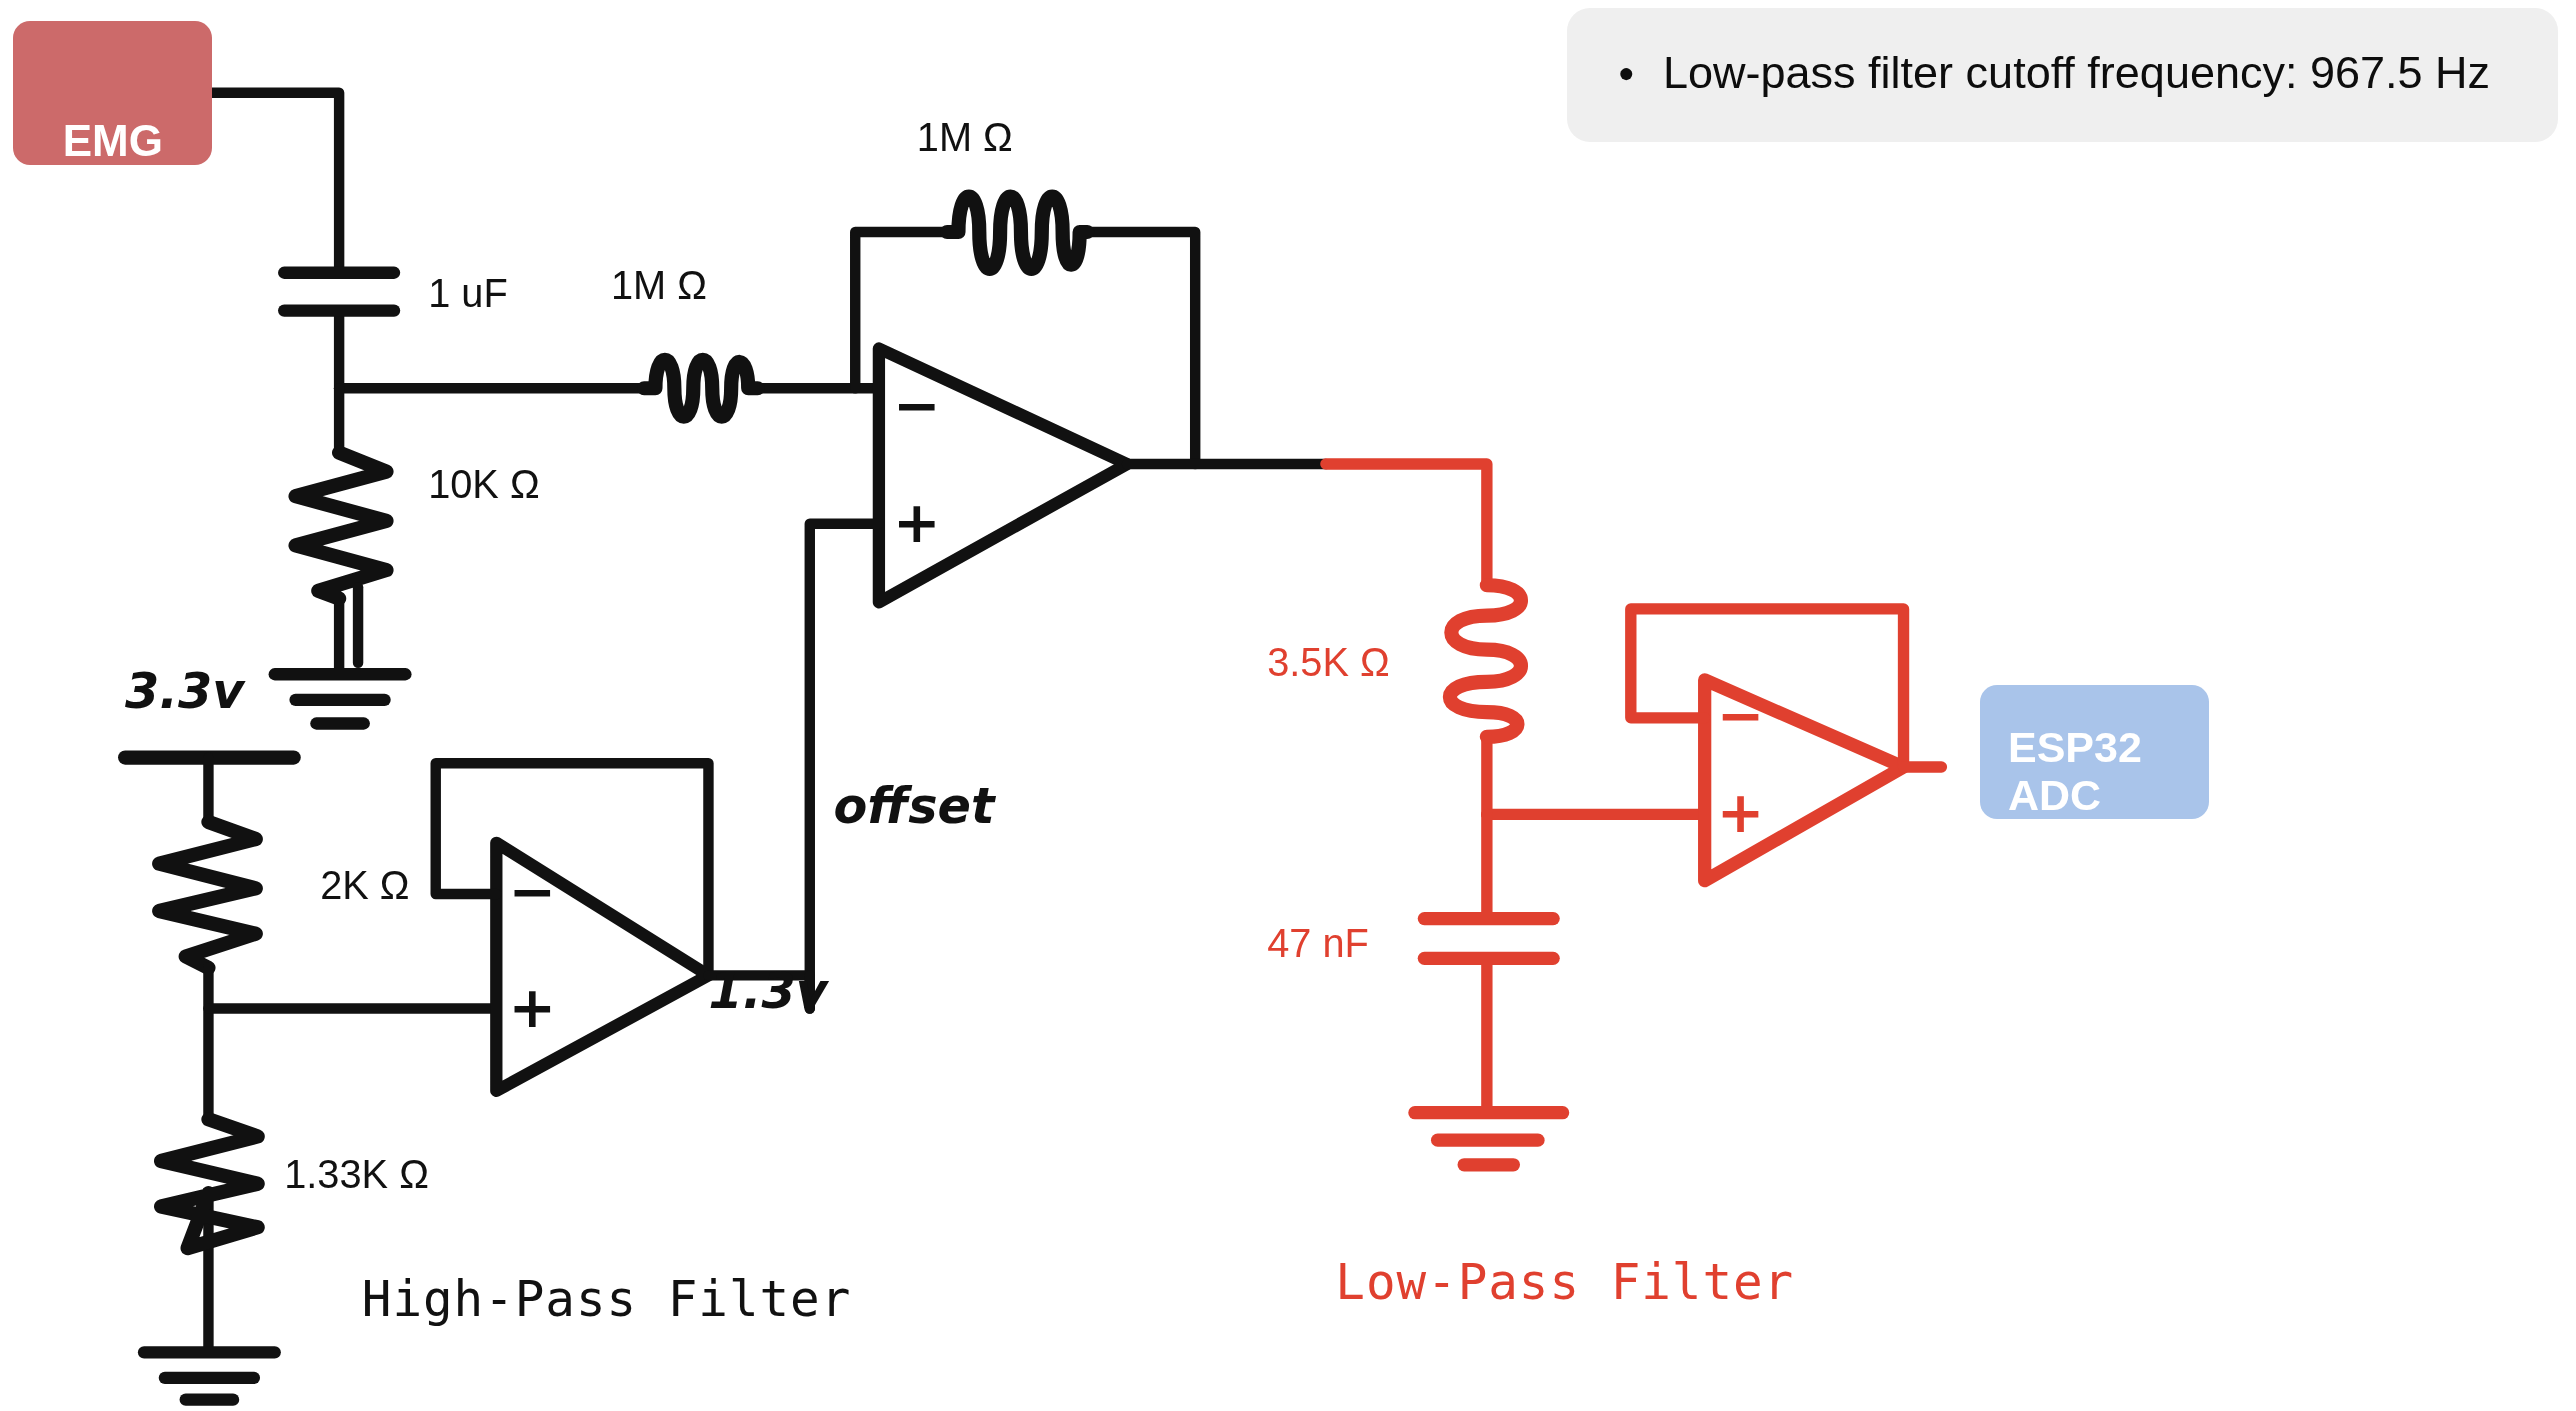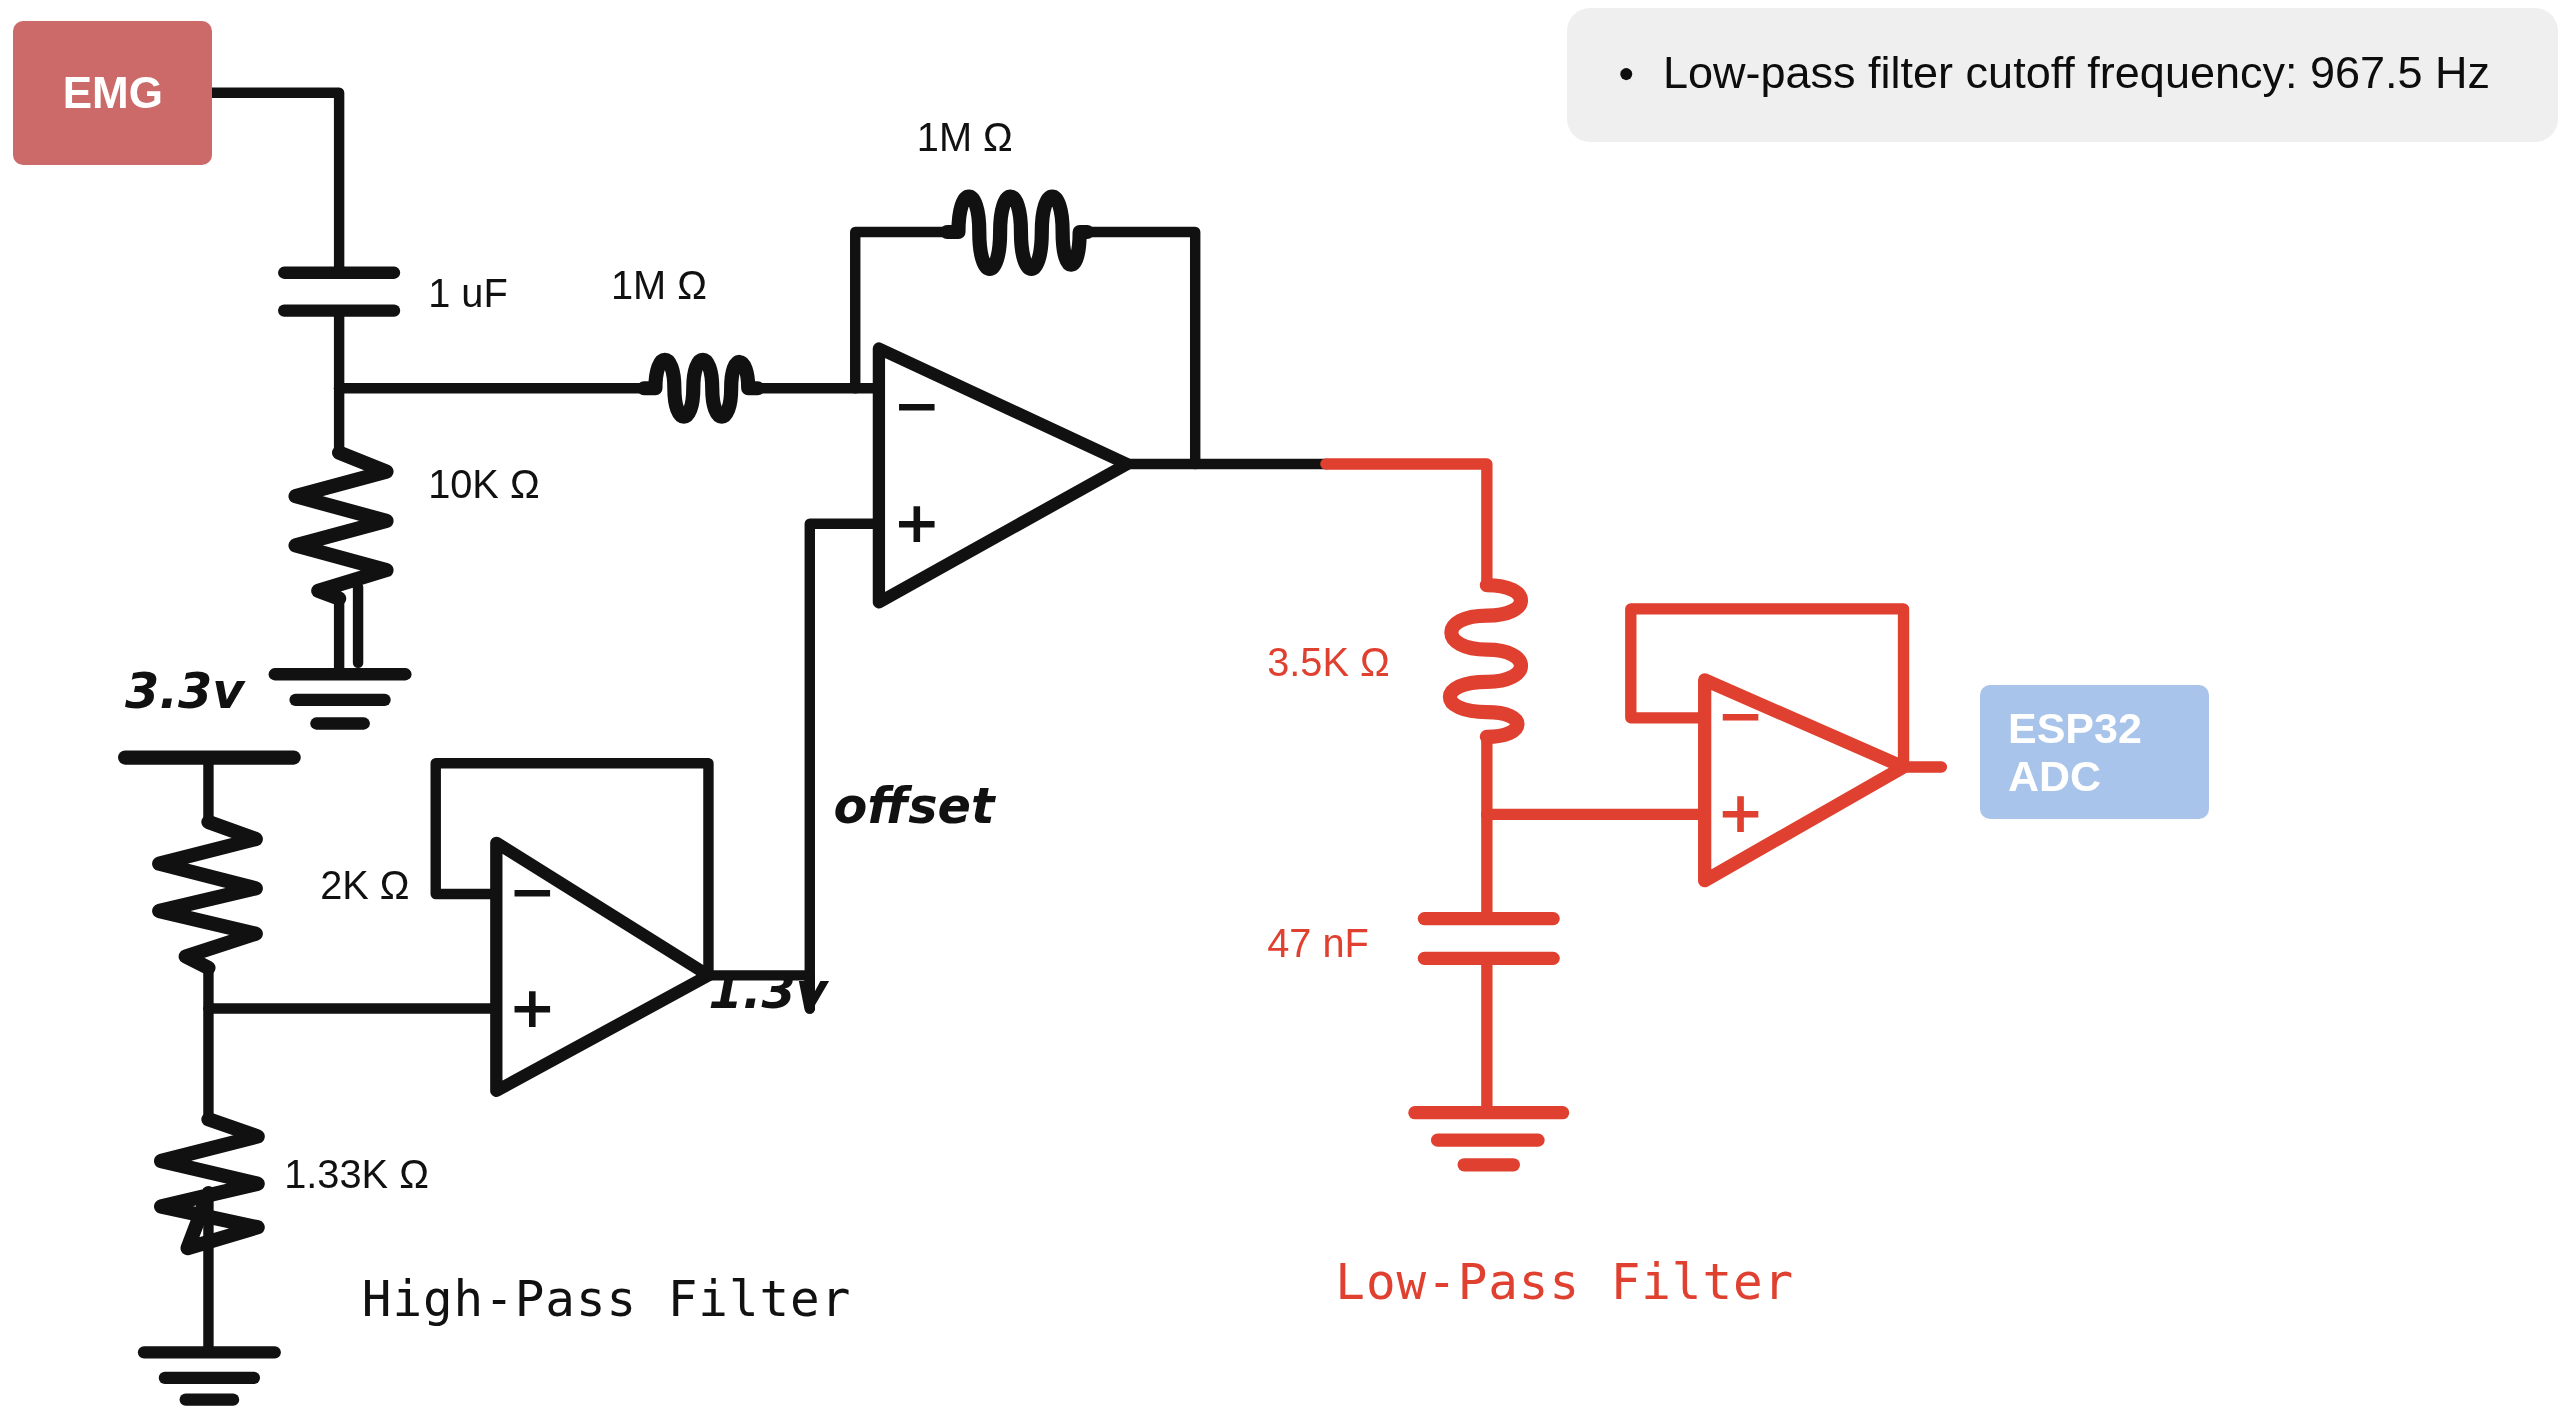--- a/index.html
+++ b/index.html
@@ -76,22 +76,22 @@
     fill: #e0402f;
     dominant-baseline: middle;
     text-anchor: middle;
   }
   
   .block {
     position: absolute;
     box-sizing: border-box;
     display: flex;
     flex-direction: column;
-    justify-content: center;
-    border-radius: 10px;
+    justify-content: flex-end;
+    border-radius: 17px;
     font-weight: 700;
     color: #ffffff;
     line-height: 1.12;
   }
   #emg-block {
     left: 13.3px; top: 21px;
     width: 199px; height: 144px;
     background: #cc6a6a;
     font-size: 44px;
     align-items: center;

